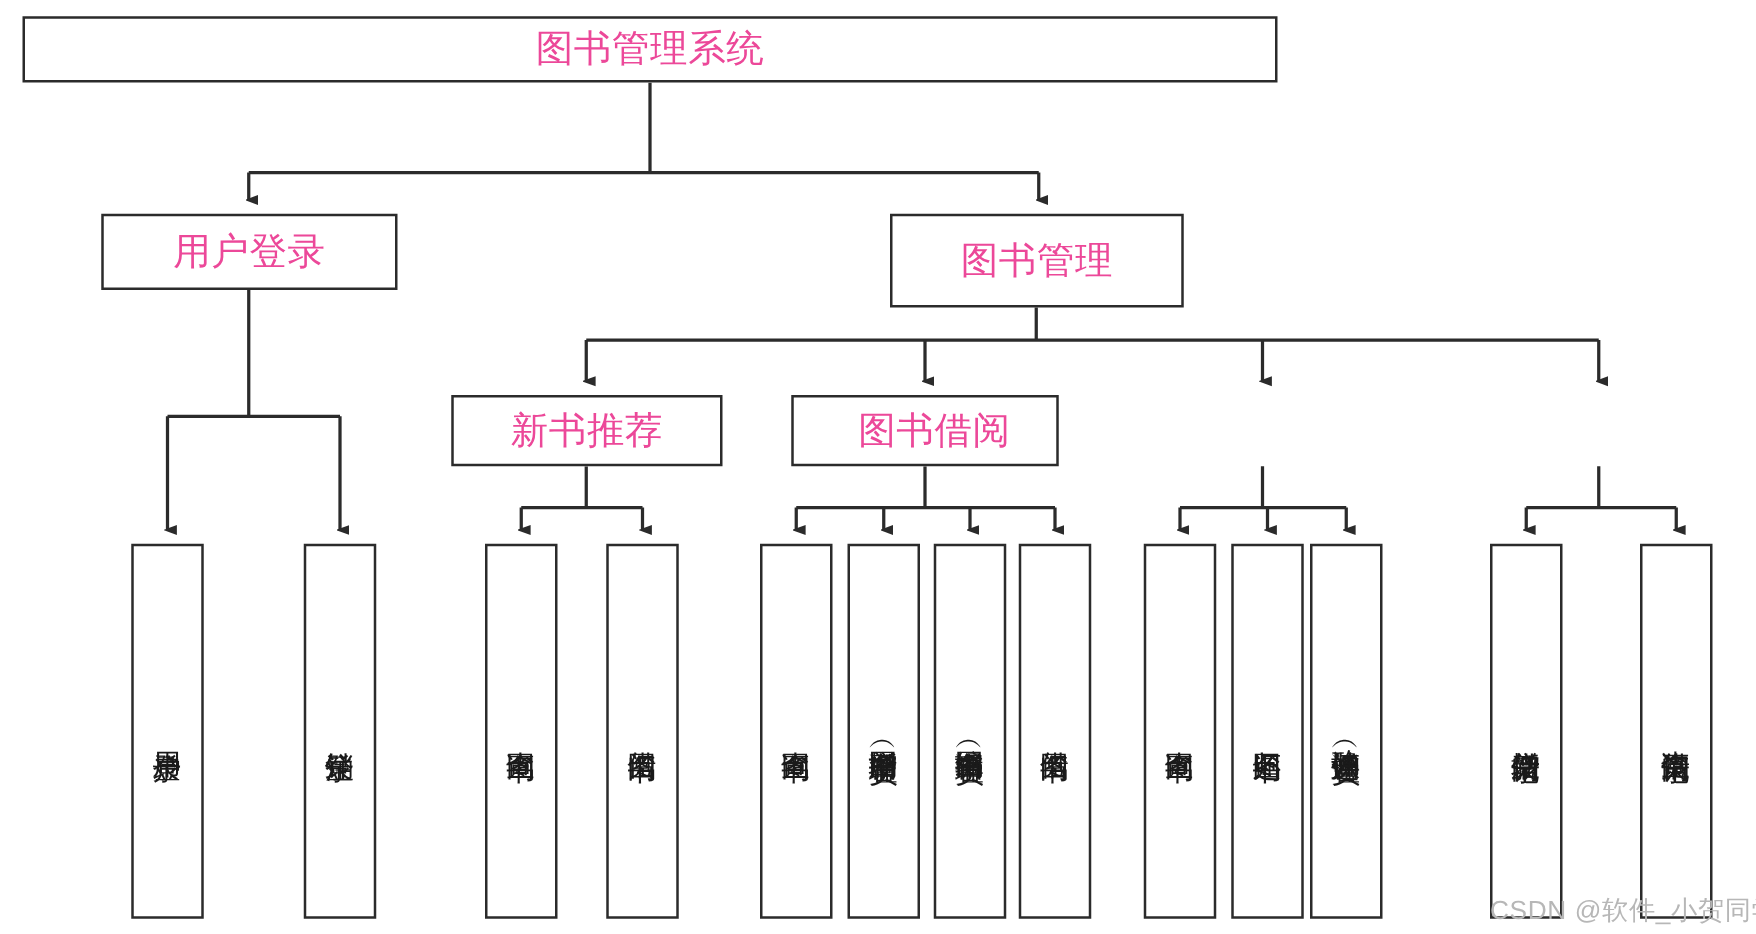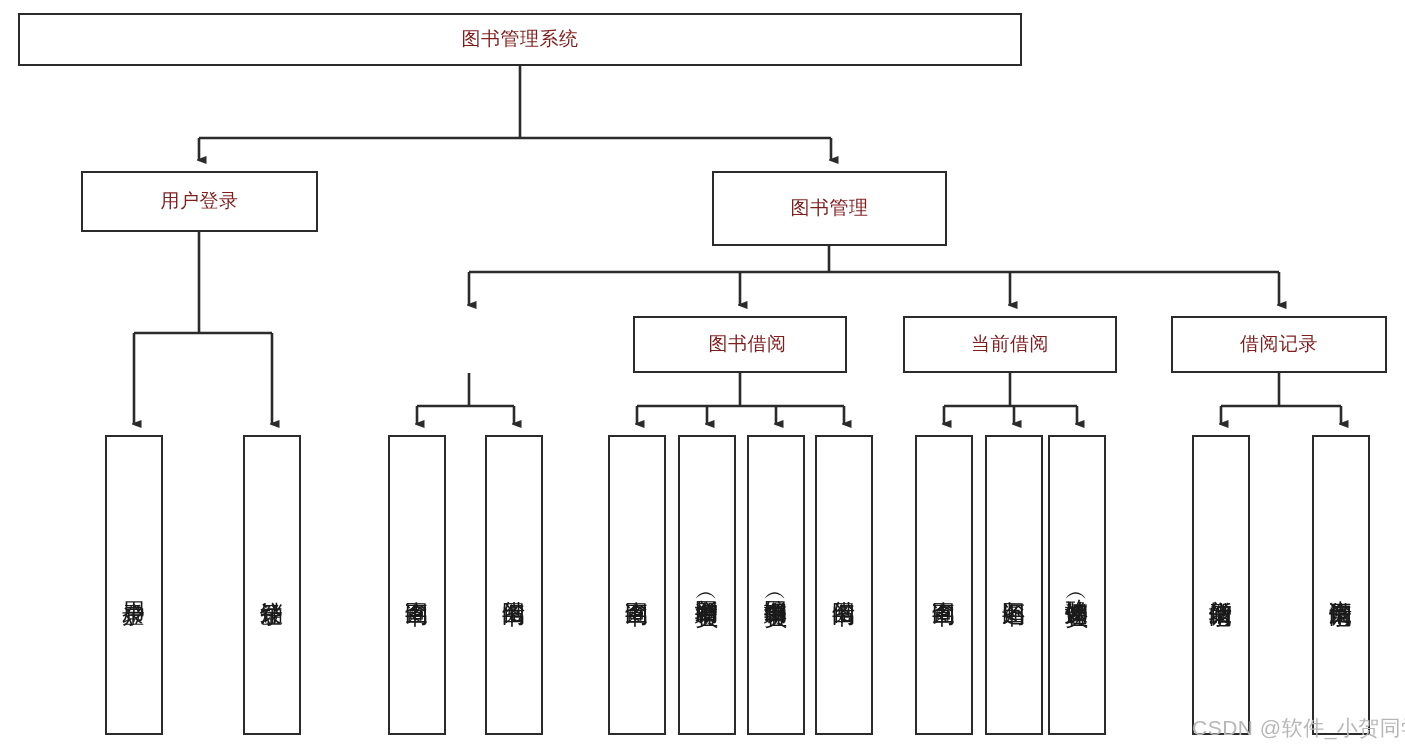--- a/index.html
+++ b/index.html
@@ -28,23 +28,23 @@
     position: absolute;
     box-sizing: border-box;
     background: #ffffff;
     border: 2px solid #2b2b2b;
     display: flex;
     align-items: center;
     justify-content: center;
     overflow: hidden;
   }
   .node-label-h {
-    font-size: 19px;
+    font-size: 30px;
     line-height: 1.1;
-    color: #7f1d1d;
+    color: #ec4899;
     white-space: nowrap;
     letter-spacing: 0.5px;
   }
   .node-label-v {
     font-size: 23px;
     line-height: 1.22;
     color: #1a1a1a;
     writing-mode: vertical-rl;
     text-orientation: upright;
     white-space: nowrap;
@@ -118,28 +118,25 @@
     <span class="node-label-h">图书管理系统</span>
   </div>
 
   <div class="node-box" style="left:81px; top:171px; width:237px; height:61px;">
     <span class="node-label-h">用户登录</span>
   </div>
   <div class="node-box" style="left:712px; top:171px; width:235px; height:75px;">
     <span class="node-label-h">图书管理</span>
   </div>
 
+  <div class="node-box" style="left:361px; top:316px; width:217px; height:57px;">
+    <span class="node-label-h">新书推荐</span>
+  </div>
   <div class="node-box" style="left:633px; top:316px; width:214px; height:57px;padding-left:15px;">
     <span class="node-label-h">图书借阅</span>
-  </div>
-  <div class="node-box" style="left:903px; top:316px; width:214px; height:57px;">
-    <span class="node-label-h">当前借阅</span>
-  </div>
-  <div class="node-box" style="left:1171px; top:316px; width:216px; height:57px;">
-    <span class="node-label-h">借阅记录</span>
   </div>
 
   <div class="node-box" style="left:105px; top:435px; width:58px; height:300px;">
     <span class="node-label-v">用户登录</span>
   </div>
   <div class="node-box" style="left:243px; top:435px; width:58px; height:300px;">
     <span class="node-label-v">注销登录</span>
   </div>
 
   <div class="node-box" style="left:388px; top:435px; width:58px; height:300px;">

